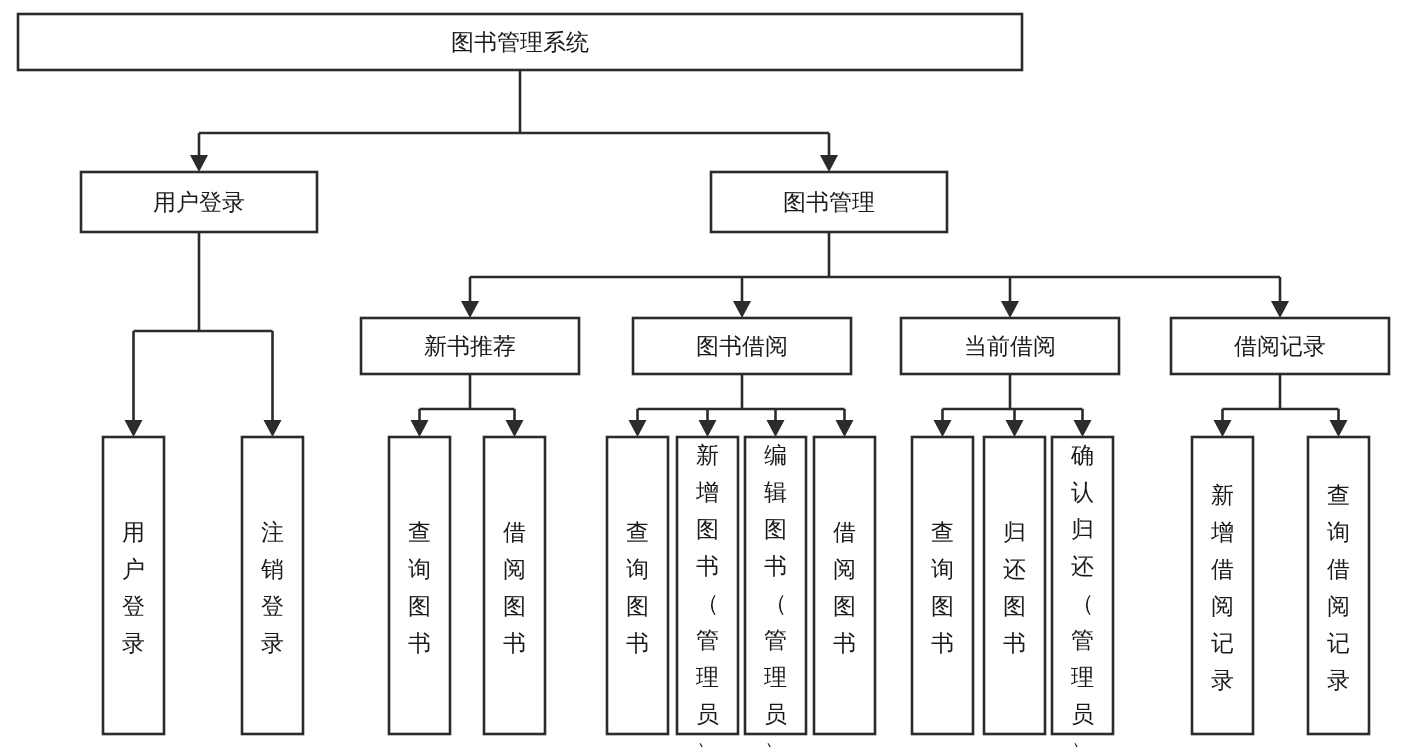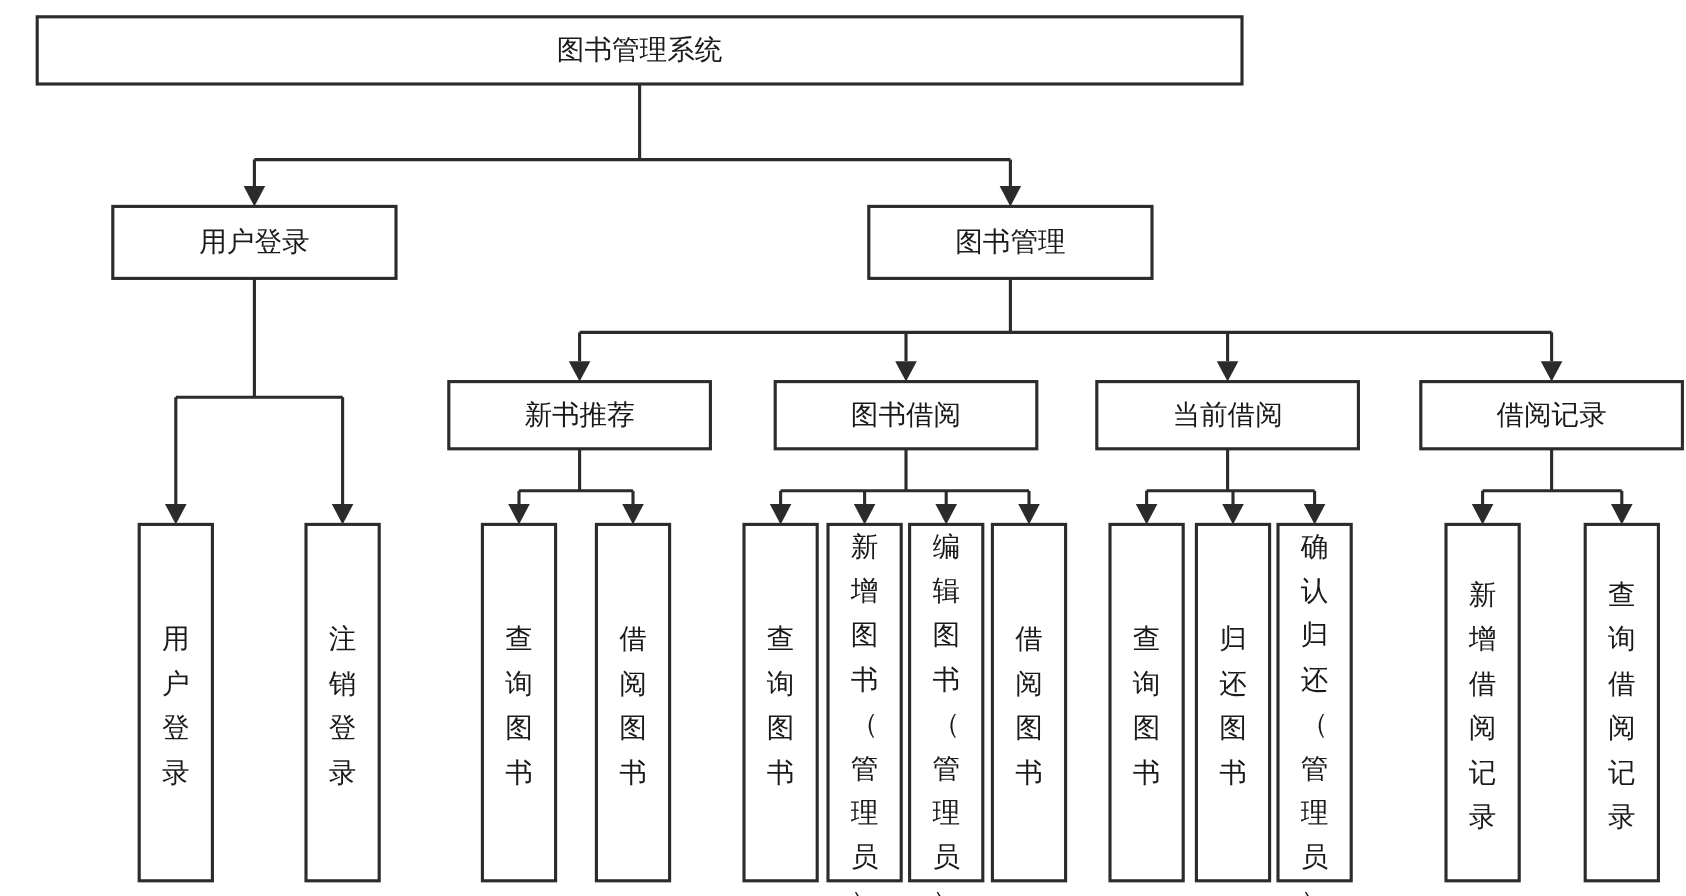--- a/index.html
+++ b/index.html
@@ -11,21 +11,21 @@
   body {
     width: 1405px;
     height: 747px;
     position: relative;
     overflow: hidden;
     font-family: "DejaVu Sans", "Liberation Sans", sans-serif;
   }
   #diagram-root {
     position: absolute;
     top: 0;
-    left: 13px;
+    left: 0;
     width: 1154px;
     height: 747px;
   }
   svg#tree-svg {
     display: block;
     width: 1405px;
     height: 747px;
   }
   .node-box {
     fill: #ffffff;

